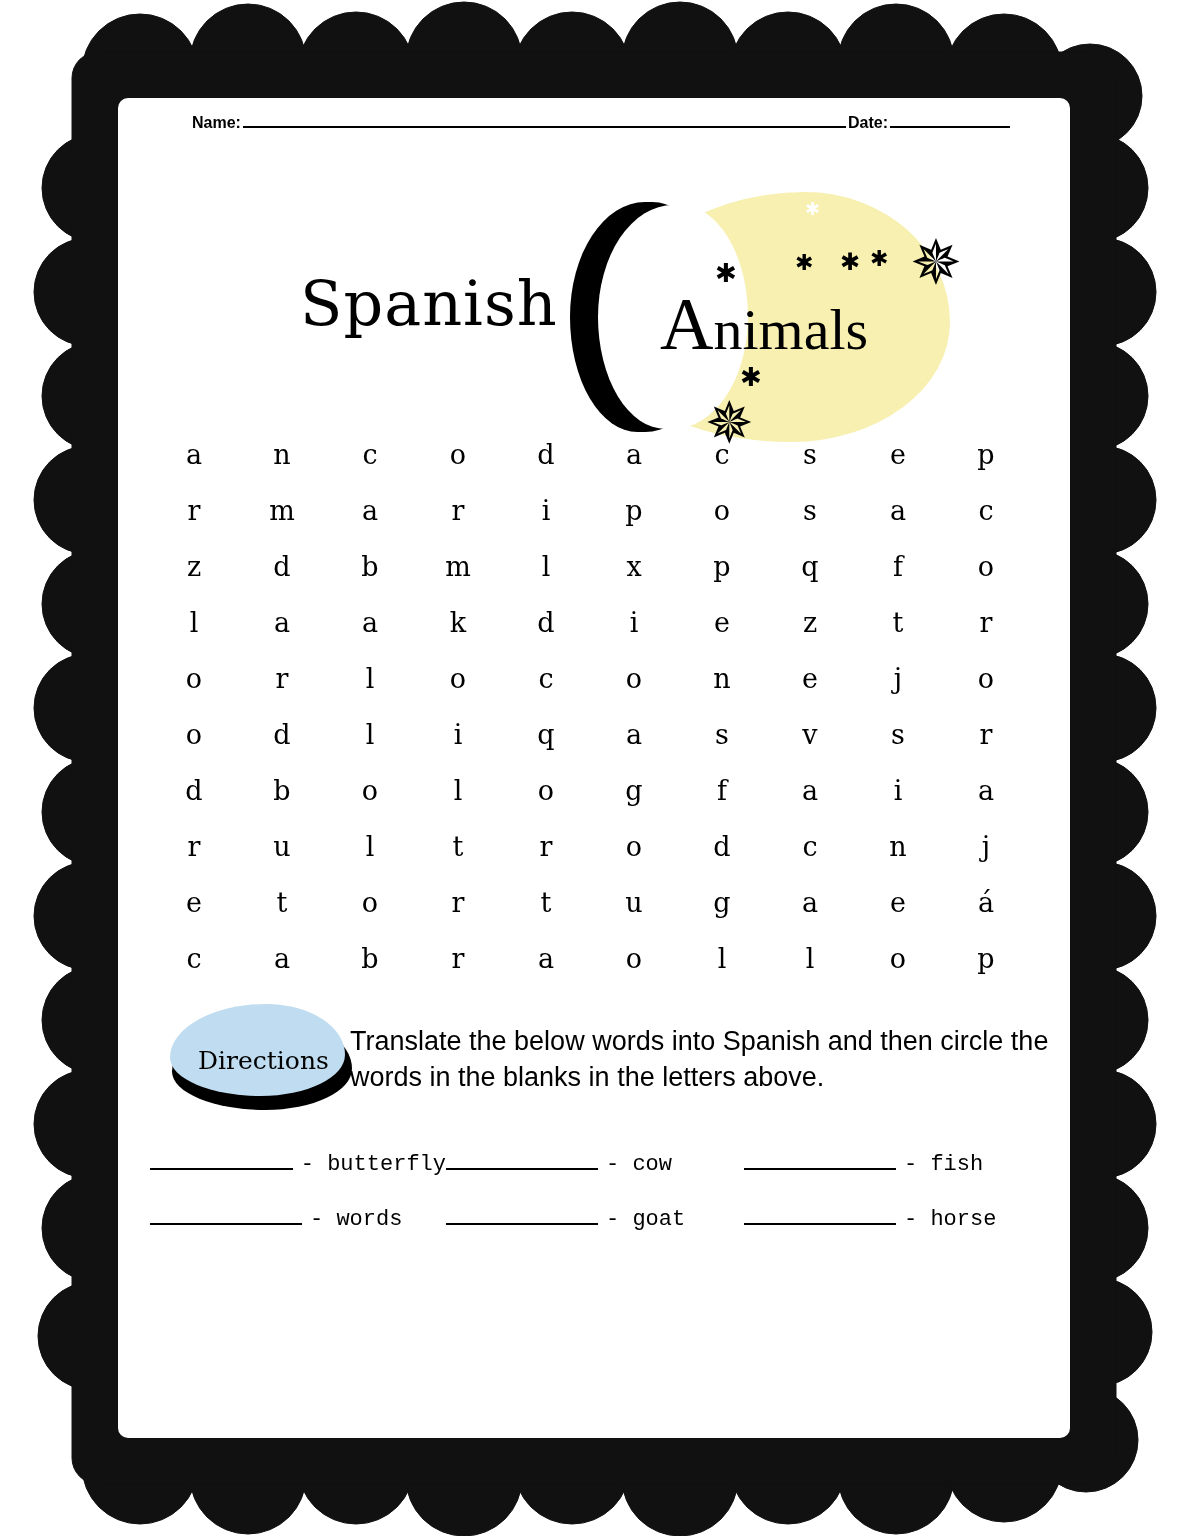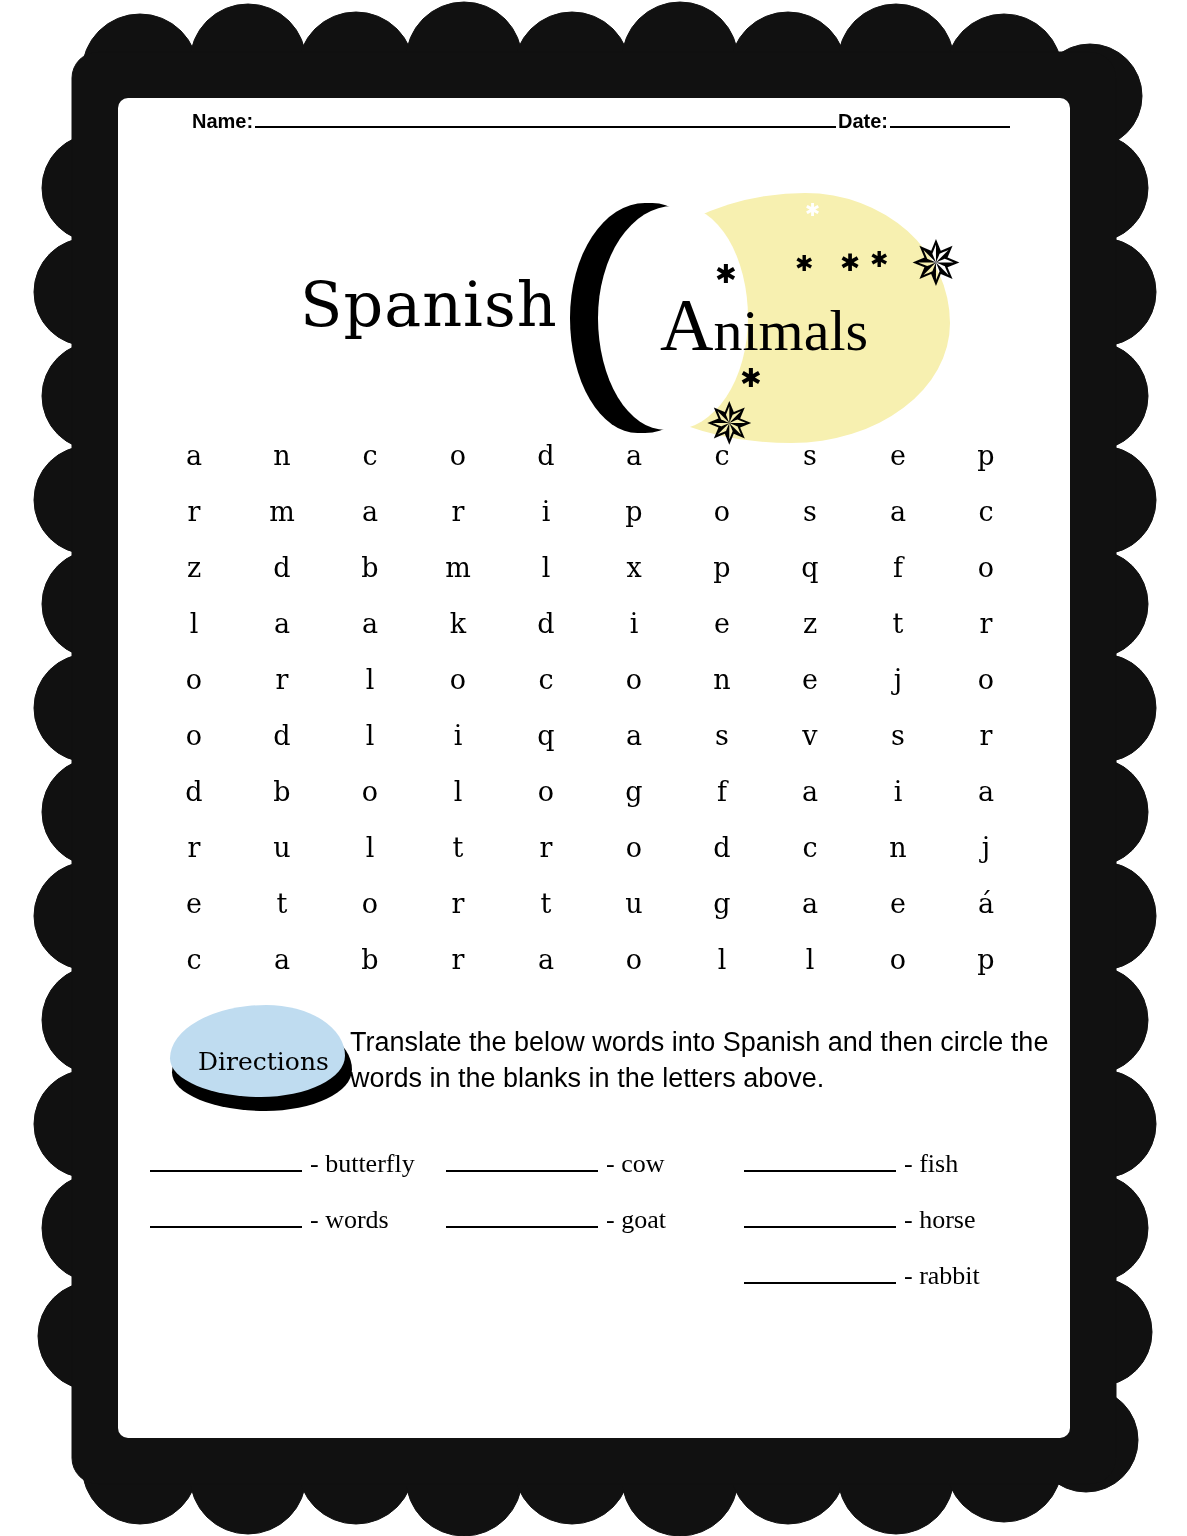--- a/index.html
+++ b/index.html
@@ -30,21 +30,21 @@
     top: 110px;
     width: 900px;
     height: 1320px;
   }
 
   
   .namedate {
     display: flex;
     align-items: baseline;
     font-family: "Liberation Sans", sans-serif;
-    font-size: 20px;
+    font-size: 16px;
     font-weight: bold;
     color: #000;
     margin-left: 42px;
     width: 820px;
   }
   .namedate .lbl { white-space: nowrap; }
   .namedate .rule {
     flex: 1 1 auto;
     border-bottom: 2px solid #000;
     height: 16px;
@@ -206,22 +206,22 @@
     display: flex;
     align-items: baseline;
   }
   .wl-blank {
     display: inline-block;
     width: 152px;
     border-bottom: 2px solid #000;
     height: 20px;
   }
   .wl-word {
-    font-family: Liberation Serif, serif;
-    font-size: 26px;
+    font-family: Liberation Mono, monospace;
+    font-size: 22px;
     color: #000;
     margin-left: 8px;
     white-space: nowrap;
   }
   .wl-cell.offset-right { margin-left: auto; }
   .wl-spacer { width: 296px; }
 </style>
 </head>
 <body>
 
@@ -481,23 +481,15 @@
       <div class="wl-cell">
         <span class="wl-blank"></span>
         <span class="wl-word">- <span>goat</span></span>
       </div>
       <div class="wl-cell offset-right">
         <span class="wl-blank"></span>
         <span class="wl-word">- <span>horse</span></span>
       </div>
     </div>
 
-    <div class="wl-row">
-      <div class="wl-spacer"></div>
-      <div class="wl-spacer"></div>
-      <div class="wl-cell offset-right">
-        <span class="wl-blank"></span>
-        <span class="wl-word">- <span>rabbit</span></span>
-      </div>
-    </div>
 
   </div>
 </div>
 
 </body></html>

